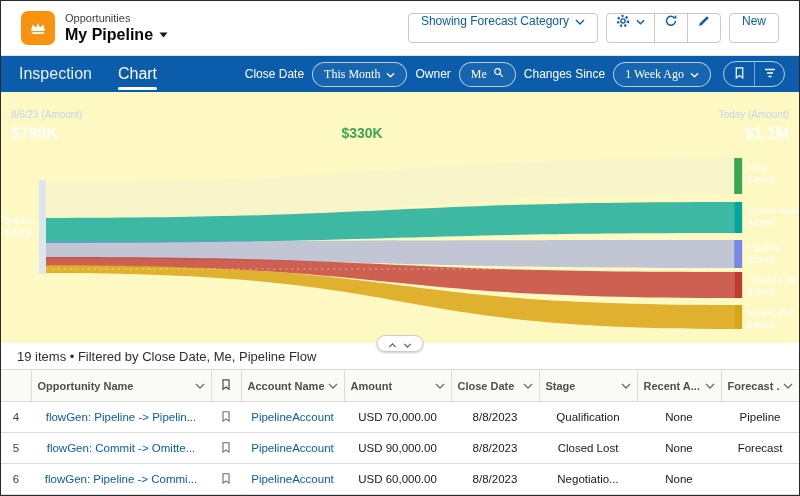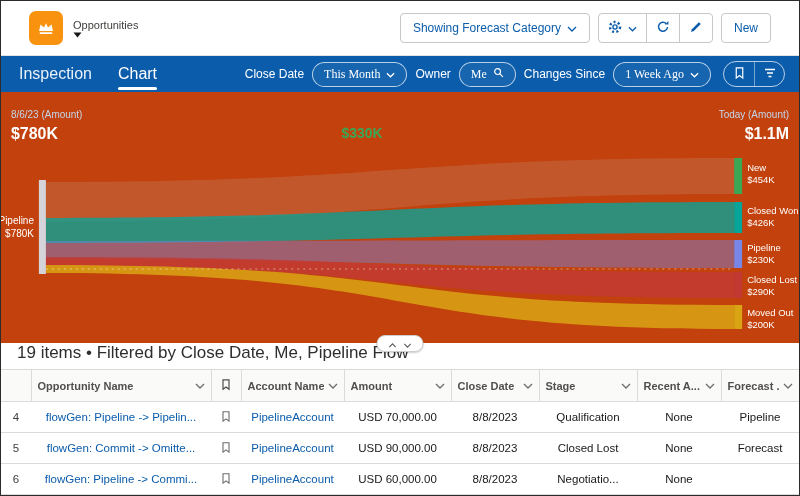--- a/index.html
+++ b/index.html
@@ -1,55 +1,55 @@
 <!DOCTYPE html>
 <html><head>
 <meta charset="utf-8">
 <style>
   * { margin:0; padding:0; box-sizing:border-box; }
   html,body { background:#e9e9e9; }
   body { font-family:"Liberation Sans", sans-serif; }
   .page { position:relative; width:800px; height:496px; background:#fff; border:1px solid #2b2b2b; overflow:hidden; }
 
   
-  .topbar { height:55px; display:flex; align-items:center; justify-content:space-between; padding:0 28px; border-bottom:1px solid #e3e3e3; background:#fff; }
+  .topbar { height:55px; display:flex; align-items:center; justify-content:space-between; padding:0 20px; border-bottom:1px solid #e3e3e3; background:#fff; }
   .topbar-left { display:flex; align-items:center; gap:10px; }
   .app-icon { width:34px; height:34px; border-radius:7px; background:#f9930f; display:flex; align-items:center; justify-content:center; flex:0 0 auto; }
   .app-label { font-size:11px; color:#3e3e3c; line-height:13px; }
   .page-title-row { display:flex; align-items:center; gap:6px; }
   .page-title { font-size:16px; font-weight:bold; color:#080707; line-height:19px; }
   .title-caret { color:#181818; display:flex; }
   .topbar-right { display:flex; align-items:center; gap:8px; }
-  .btn { height:30px; display:inline-flex; align-items:center; gap:6px; padding:0 12px; background:#fff; border:1px solid #c9c7c5; border-radius:4px; color:#0b5cab; font-size:12px; font-family:inherit; cursor:pointer; white-space:nowrap; }
+  .btn { height:30px; display:inline-flex; align-items:flex-start; gap:6px; padding:0 12px; background:#fff; border:1px solid #c9c7c5; border-radius:4px; color:#0b5cab; font-size:12px; font-family:inherit; cursor:pointer; white-space:nowrap; }
   .btn-group { display:flex; }
   .btn-group .btn { border-radius:0; margin-left:-1px; padding:0 9px; }
   .btn-group .btn:first-child { border-radius:4px 0 0 4px; margin-left:0; }
   .btn-group .btn:last-child { border-radius:0 4px 4px 0; }
 
   
   .bluebar { height:36px; background:#0b5cab; display:flex; align-items:center; justify-content:space-between; padding:0 14px 0 18px; color:#fff; }
   .tabs { display:flex; align-items:stretch; gap:26px; height:36px; }
   .tab { position:relative; display:flex; align-items:center; font-size:16px; color:#eaf1f9; cursor:pointer; }
   .tab.active { font-weight:normal; color:#fff; }
   .tab.active::after { content:""; position:absolute; left:0; right:0; bottom:2px; height:3px; background:#fff; border-radius:2px; }
   .filters { display:flex; align-items:center; gap:8px; }
   .filter-label { font-size:12px; color:#fff; white-space:nowrap; }
   .pill { display:inline-flex; align-items:center; gap:6px; height:25px; padding:0 11px; border:1px solid rgba(255,255,255,0.7); border-radius:13px; background:rgba(255,255,255,0.05); color:#fff; font-size:12px; font-family:Liberation Serif, serif; cursor:pointer; white-space:nowrap; }
   .icon-pill-group { display:flex; align-items:center; height:26px; border:1px solid rgba(255,255,255,0.7); border-radius:13px; overflow:hidden; margin-left:4px; }
   .icon-pill-group .ibtn { display:flex; align-items:center; justify-content:center; width:30px; height:100%; background:transparent; border:none; color:#fff; cursor:pointer; }
   .icon-pill-group .ibtn + .ibtn { border-left:1px solid rgba(255,255,255,0.45); }
 
   
-  .chart { position:relative; height:251px; background:#c2410c; }
+  .chart { position:relative; height:251px; background:#fef9c3; }
   .chart svg { display:block; width:100%; height:100%; }
   .chart svg text { font-family:"Liberation Sans", sans-serif; }
   .collapse-pill { position:absolute; left:50%; top:334px; transform:translateX(-50%); display:flex; align-items:center; gap:7px; height:17px; padding:0 11px; background:#fff; border:1px solid #d0cecc; border-radius:9px; color:#5b5b5b; cursor:pointer; z-index:6; box-shadow:0 1px 2px rgba(0,0,0,0.2); }
 
   
-  .statusbar { height:26px; display:flex; padding:0 16px; background:#fff; font-size:17px; color:#2e2e2e; }
+  .statusbar { height:26px; display:flex; align-items:center; padding:0 16px; background:#fff; font-size:13px; color:#2e2e2e; }
 
   
   table { width:798px; border-collapse:collapse; table-layout:fixed;border-radius:32px; }
   thead th { height:32px; background:#fafaf9; border-top:1px solid #dddbda; border-bottom:1px solid #dddbda; border-right:1px solid #dddbda; font-size:11px; color:#514f4d; text-align:left; padding:0 6px; cursor:pointer; }
   thead th:last-child { border-right:none; }
   .th-inner { display:flex; align-items:center; justify-content:space-between; gap:4px; overflow:hidden; }
   .th-label { font-weight:bold; white-space:nowrap; overflow:hidden; }
   tbody td { height:31px; border-bottom:1px solid #dddbda; font-size:11.5px; color:#181818; padding:0 8px; white-space:nowrap; overflow:hidden; background:#fff;text-align:center; }
   .rownum { color:#3e3e3c; text-align:center; padding:0 4px; }
   .cell-bookmark { text-align:center; color:#706e6b; cursor:pointer; }
@@ -65,20 +65,21 @@
     <div class="topbar-left">
       <span class="app-icon">
         <svg width="20" height="20" viewBox="0 0 20 20">
           <path d="M3 13 L4.5 6.5 L8 9.6 L10 5.2 L12 9.6 L15.5 6.5 L17 13 Z" fill="#fff"></path>
           <rect x="3.6" y="14.2" width="12.8" height="1.8" rx="0.9" fill="#fff"></rect>
         </svg>
       </span>
       <div class="title-block">
         <div class="app-label">Opportunities</div>
         <div class="page-title-row">
+          <span class="page-title">My Pipeline</span>
           <span class="title-caret">
             <svg width="9" height="6" viewBox="0 0 9 6">
                 <path d="M0.5 0.5 H8.5 L4.5 5.5 Z" fill="#181818"></path>
               </svg>
           </span>
         </div>
       </div>
     </div>
     <div class="topbar-right">
       <button class="btn">

